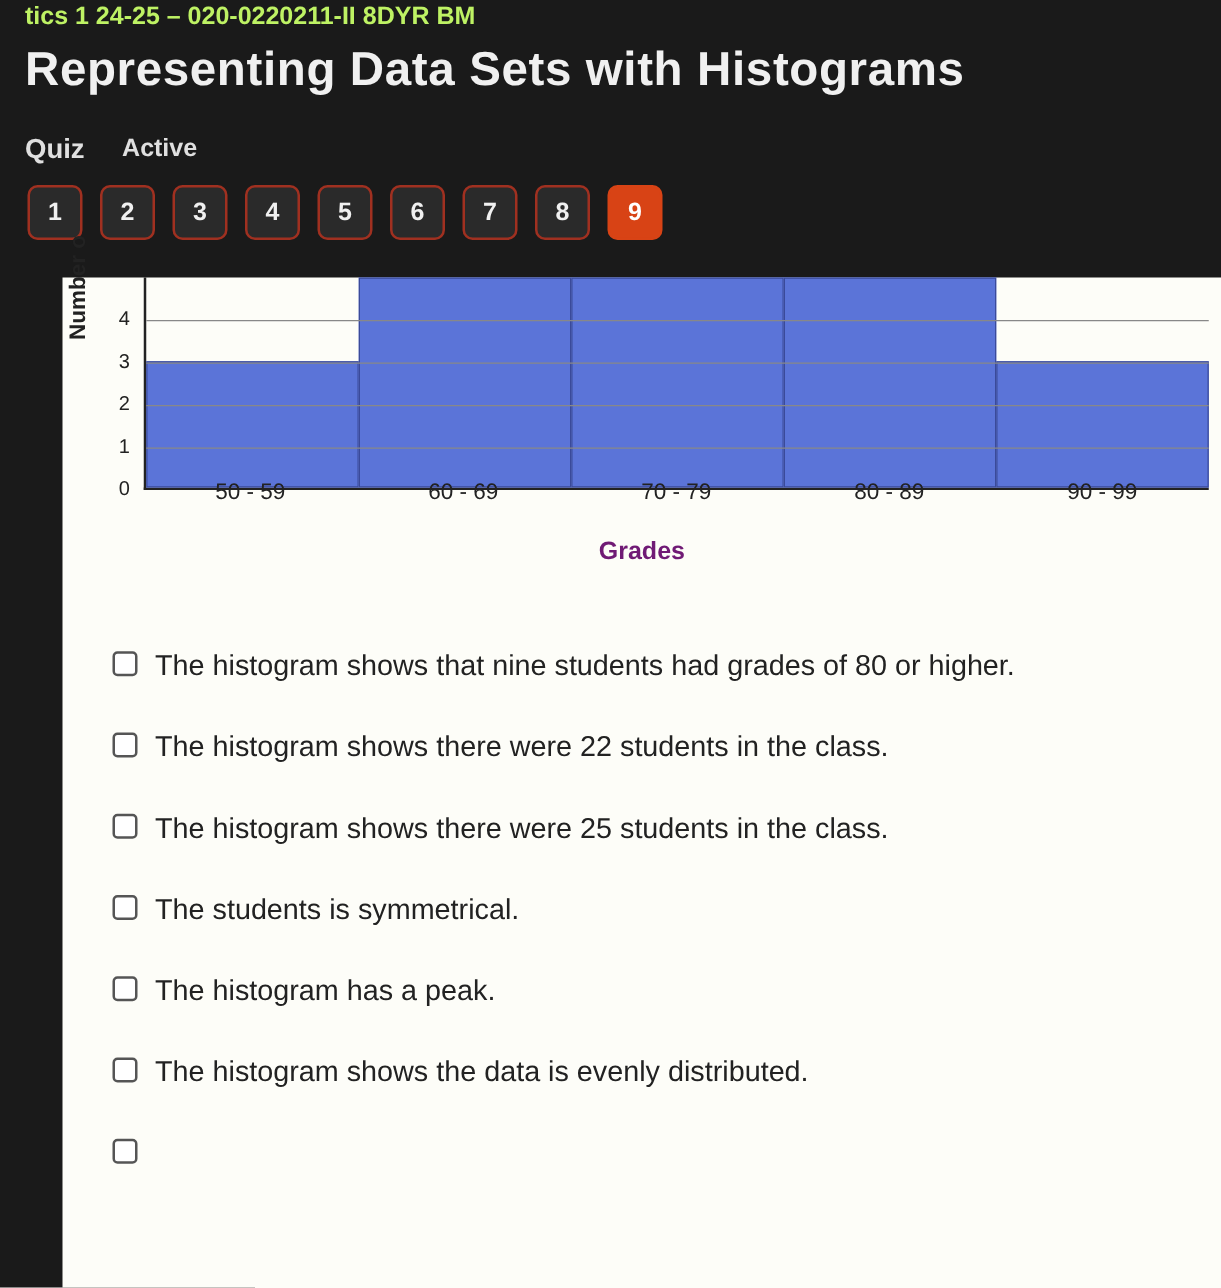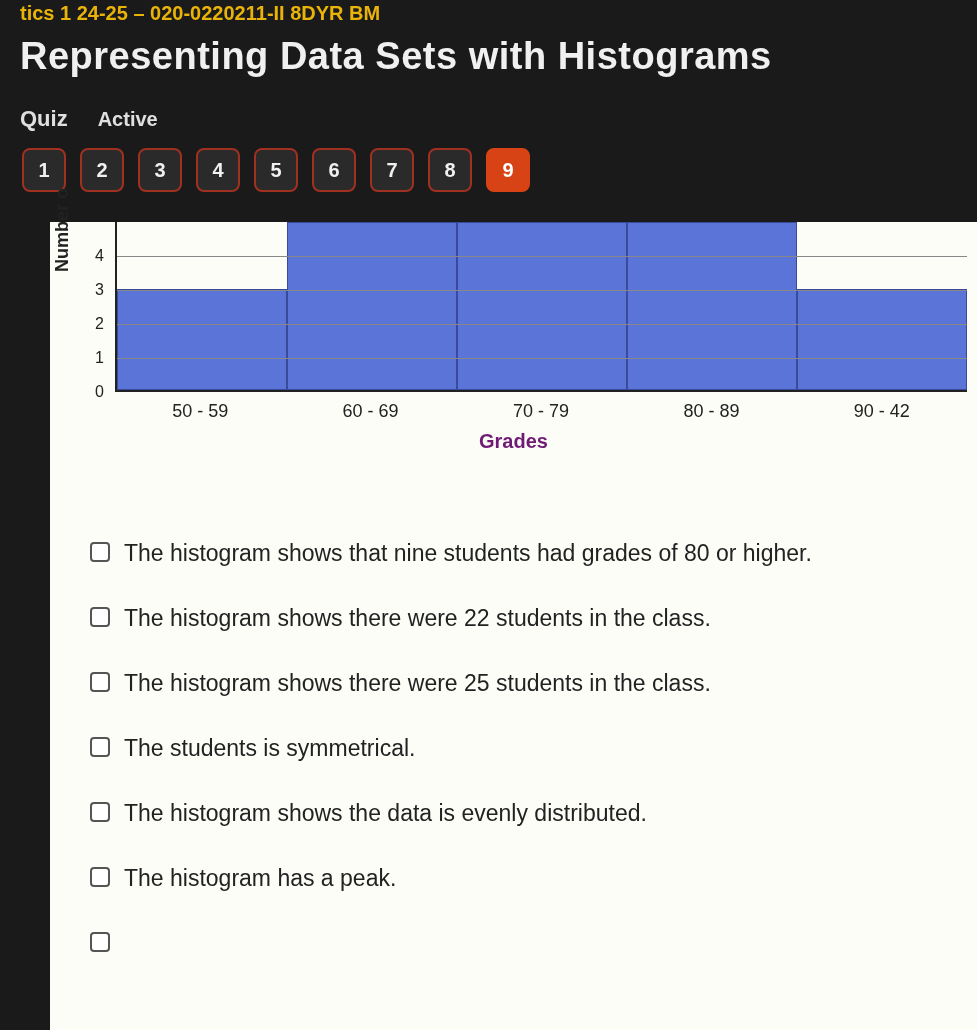--- a/index.html
+++ b/index.html
@@ -11,21 +11,21 @@
     overflow: hidden;
     position: relative;
   }
   .header {
     padding: 0 20px 10px 20px;
     color: #ddd;
   }
   .breadcrumb {
     font-size: 20px;
     font-weight: bold;
-    color: #eab308;
+    color: #bef264;
     padding-top: 2px;
     white-space: nowrap;
     overflow: hidden;
   }
   .page-title {
     font-size: 38px;
     font-weight: bold;
     color: #f0f0f0;
     margin-top: 10px;
     letter-spacing: 0.5px;
@@ -132,42 +132,42 @@
     position: relative;
   }
   .bar {
     width: 100%;
     background: #5b74d8;
     border: 1px solid #3a4a9a;
   }
   .xticks {
     position: absolute;
     left: 55px; right: 0;
-    top: 179px;
+    top: 161px;
     display: flex;
   }
   .xtick {
     flex: 1;
     text-align: center;
     font-size: 18px;
     color: #222;
     font-weight: 500;
   }
   .xlabel {
     position: absolute;
     left: 0; right: 0;
     top: 208px;
     text-align: center;
     font-size: 20px;
     font-weight: bold;
     color: #701a75;
   }
   
   .options {
-    margin-top: 76px;
+    margin-top: 55px;
     padding-left: 30px;
     padding-right: 20px;
   }
   .option {
     display: flex;
     align-items: flex-start;
     gap: 14px;
     margin-bottom: 34px;
   }
   .checkbox {
@@ -253,21 +253,21 @@
         <div class="grid-line" style="top: 68px;"></div>
         <div class="ytick" style="top: 68px;">3</div>
         <div class="grid-line" style="top: 34px;"></div>
         <div class="ytick" style="top: 34px;">4</div>
       </div>
     <div class="xticks" id="xticks">
         <div class="xtick">50 - 59</div>
         <div class="xtick">60 - 69</div>
         <div class="xtick">70 - 79</div>
         <div class="xtick">80 - 89</div>
-        <div class="xtick">90 - 42</div>
+        <div class="xtick">90 - 99</div>
       </div>
     <div class="xlabel">Grades</div>
   </div>
 
   <div class="options" id="options">
       <div class="option">
         <div class="checkbox"></div>
         <div class="option-text">The histogram shows that nine students had grades of 80 or higher.</div>
       </div>
       <div class="option">
@@ -277,24 +277,24 @@
       <div class="option">
         <div class="checkbox"></div>
         <div class="option-text">The histogram shows there were 25 students in the class.</div>
       </div>
       <div class="option">
         <div class="checkbox"></div>
         <div class="option-text">The students is symmetrical.</div>
       </div>
       <div class="option">
         <div class="checkbox"></div>
+        <div class="option-text">The histogram has a peak.</div>
+      </div>
+      <div class="option">
+        <div class="checkbox"></div>
         <div class="option-text">The histogram shows the data is evenly distributed.</div>
       </div>
       <div class="option">
         <div class="checkbox"></div>
-        <div class="option-text">The histogram has a peak.</div>
-      </div>
-      <div class="option">
-        <div class="checkbox"></div>
       </div>
     </div>
 
 </div>
 
 </body></html>

